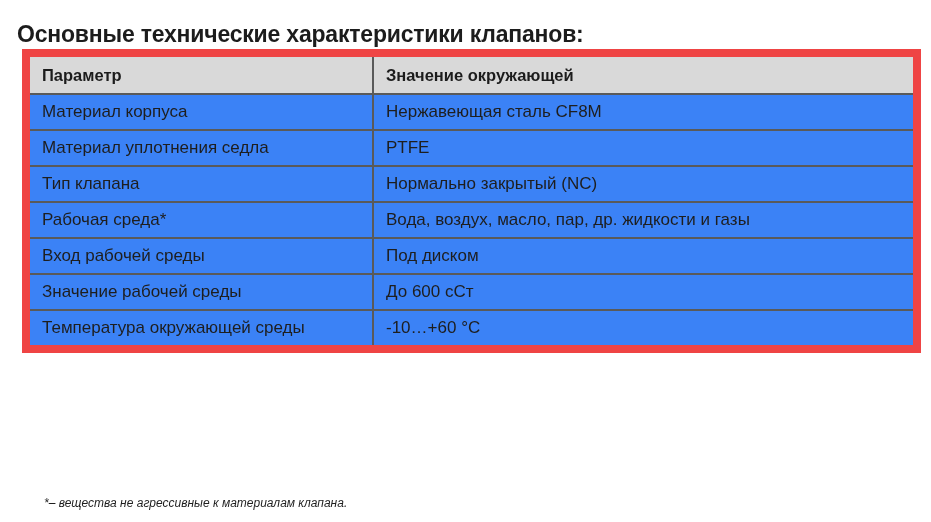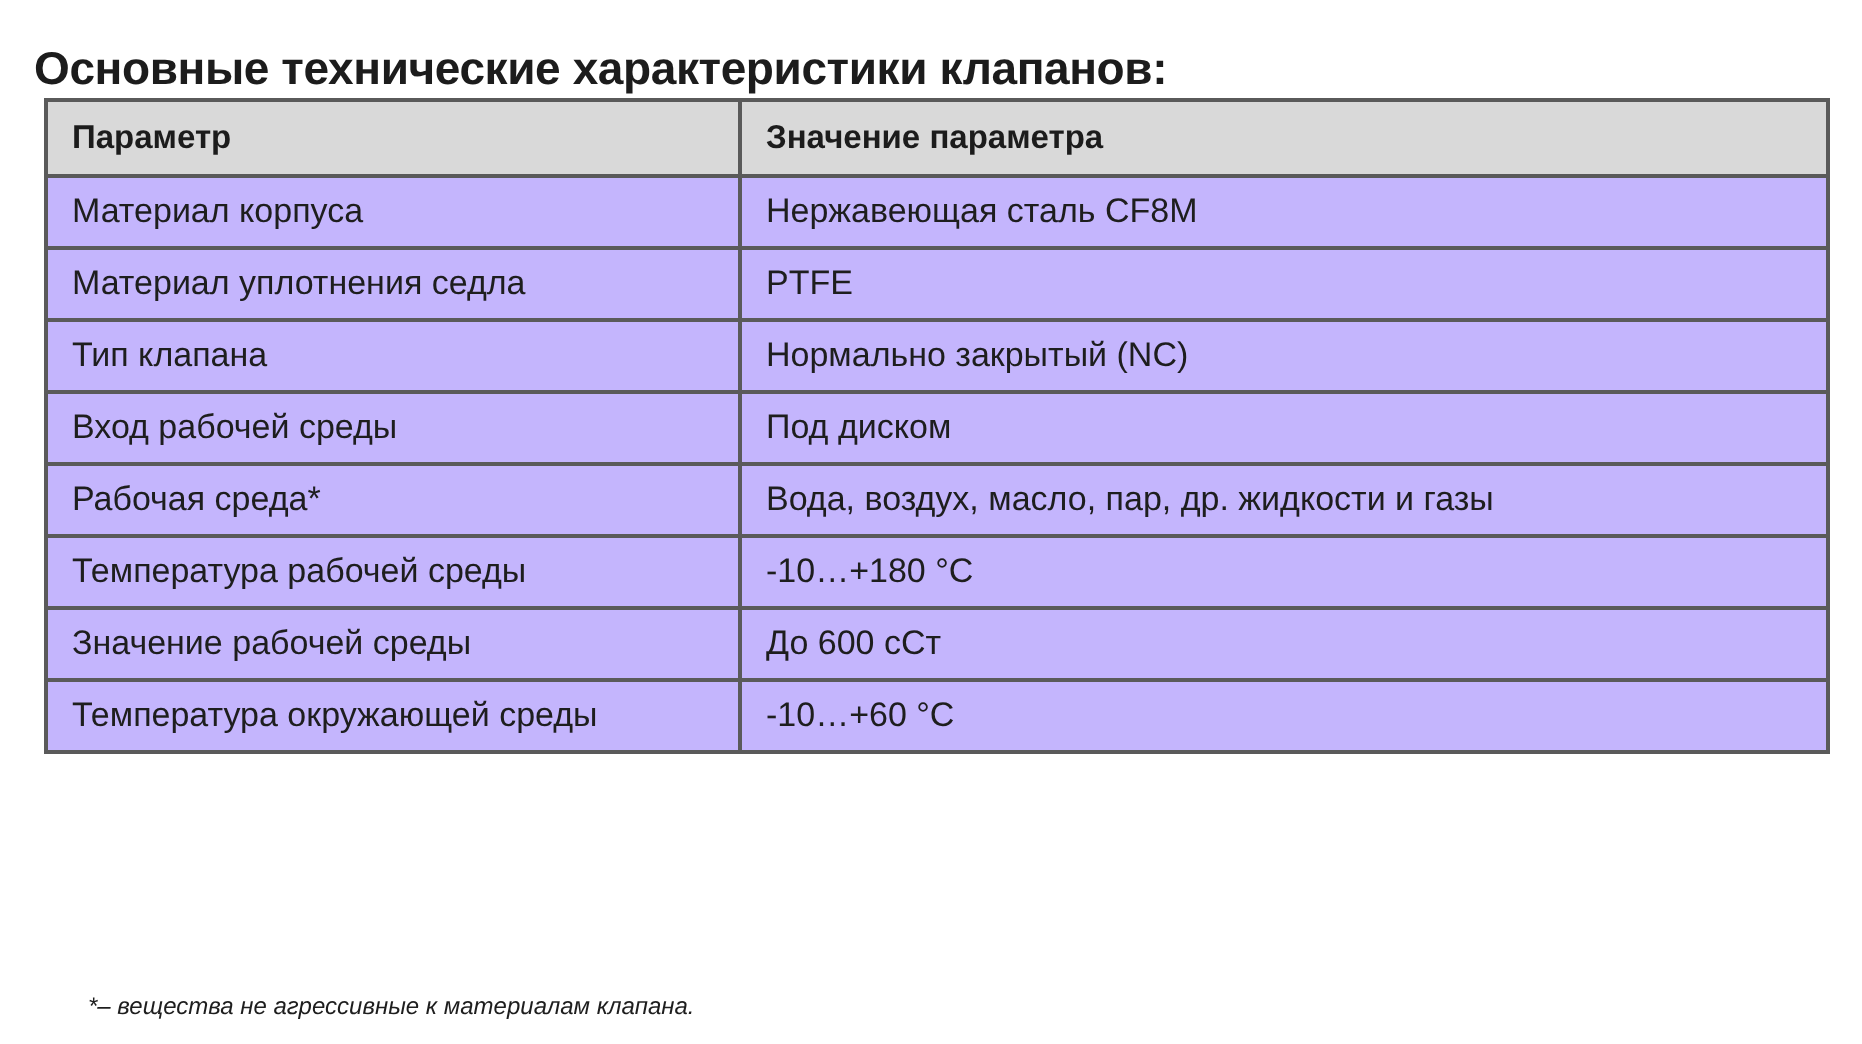--- a/index.html
+++ b/index.html
@@ -25,21 +25,21 @@
       letter-spacing: -0.2px;
       white-space: nowrap;
     }
     table.specs {
       position: absolute;
       left: 22px;
       top: 49px;
       width: 891px;
       border-collapse: collapse;
       table-layout: fixed;
-      border: 2px solid #ef4444;
+      border: 8px solid #ef4444;
     }
     table.specs col.c1 { width: 347px; }
     table.specs col.c2 { width: 544px; }
     table.specs th,
     table.specs td {
       border: 2px solid #5a5a5a;
       height: 34px;
       padding: 0 0 0 12px;
       text-align: left;
       vertical-align: middle;
@@ -48,21 +48,21 @@
       overflow: hidden;
     }
     table.specs thead th {
       background: #d9d9d9;
       font-weight: bold;
       font-size: 16.5px;
       height: 36px;
       color: #1c1c1c;
     }
     table.specs tbody td {
-      background: #c4b5fd;
+      background: #3b82f6;
       color: #1e1e1e;
       margin-top: 24px;
     }
     .footnote {
       position: absolute;
       left: 44px;
       top: 484px;
       font-size: 12px;
       font-style: italic;
       color: #1e1e1e;
@@ -75,47 +75,43 @@
 <h1 class="title">Основные технические характеристики клапанов:</h1>
 
 <table class="specs">
   <colgroup>
     <col class="c1">
     <col class="c2">
   </colgroup>
   <thead>
     <tr>
       <th>Параметр</th>
-      <th>Значение параметра</th>
+      <th>Значение окружающей</th>
     </tr>
   </thead>
   <tbody>
     <tr>
       <td>Материал корпуса</td>
       <td>Нержавеющая сталь CF8M</td>
     </tr>
     <tr>
       <td>Материал уплотнения седла</td>
       <td>PTFE</td>
     </tr>
     <tr>
       <td>Тип клапана</td>
       <td>Нормально закрытый (NC)</td>
     </tr>
     <tr>
-      <td>Вход рабочей среды</td>
-      <td>Под диском</td>
-    </tr>
-    <tr>
       <td>Рабочая среда*</td>
       <td>Вода, воздух, масло, пар, др. жидкости и газы</td>
     </tr>
     <tr>
-      <td>Температура рабочей среды</td>
-      <td>-10…+180 °C</td>
+      <td>Вход рабочей среды</td>
+      <td>Под диском</td>
     </tr>
     <tr>
       <td>Значение рабочей среды</td>
       <td>До 600 сСт</td>
     </tr>
     <tr>
       <td>Температура окружающей среды</td>
       <td>-10…+60 °C</td>
     </tr>
   </tbody>

